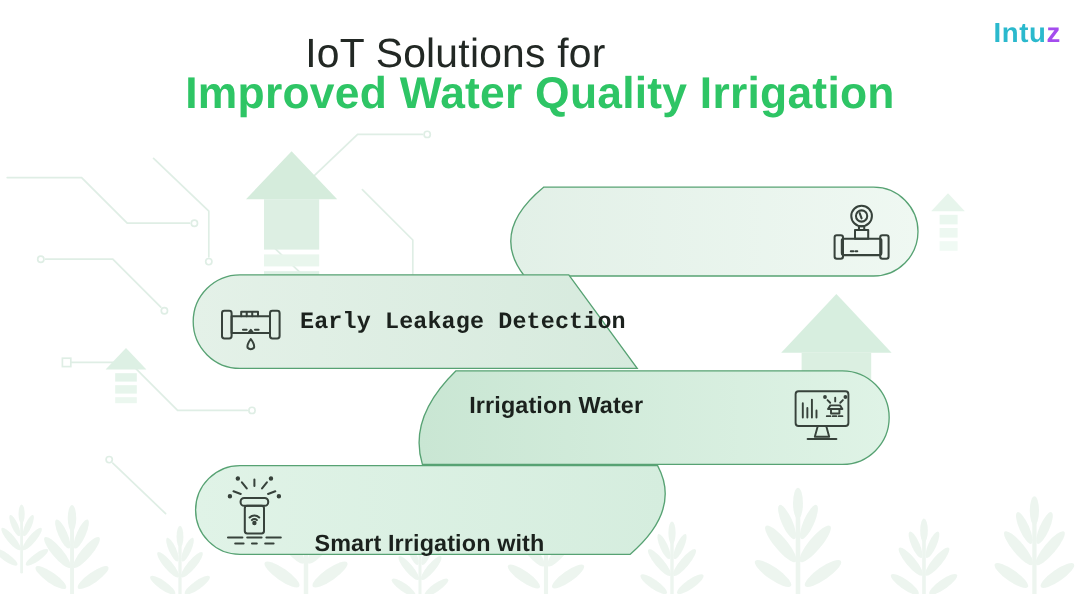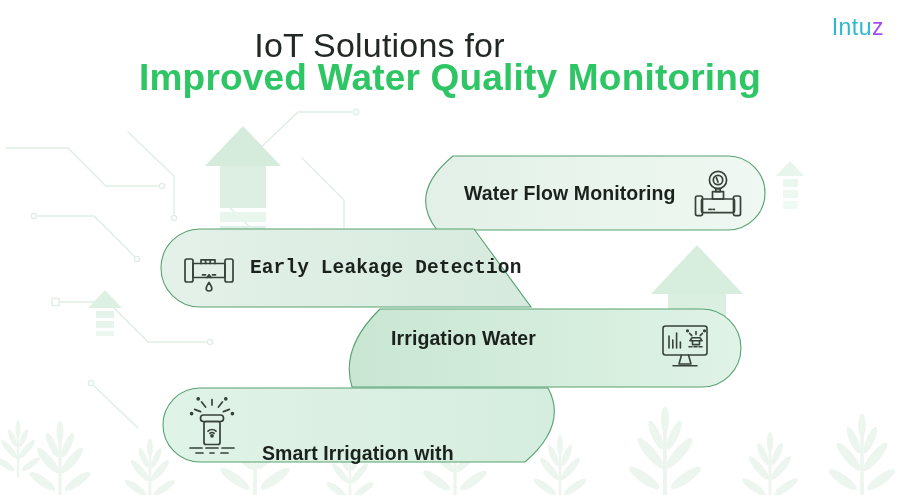--- a/index.html
+++ b/index.html
@@ -11,21 +11,21 @@
   .title-line1 {
     position:absolute; left:0; top:26px; width:759px; text-align:center;
     font-size:34px; font-weight:400; color:#222824; letter-spacing:.2px;
   }
   .title-line2 {
     position:absolute; left:0; top:57px; width:900px; text-align:center;
     font-size:37px; font-weight:700; color:#2EC565; letter-spacing:.2px;
   }
   .logo {
     position:absolute; top:14px; right:16px;
-    font-size:23px; font-weight:400; letter-spacing:.5px;
+    font-size:23px; font-weight:700; letter-spacing:.5px;
   }
   .logo .main  { color:#2BB9CD; }
   .logo .accent{ color:#A44CEE; }
   .cap-label {
     position:absolute; font-size:19.5px; font-weight:600; color:#1B211D;
     letter-spacing:.1px; white-space:nowrap;
   }
   .cap-label span { display:block; }
   .two-line { line-height:27px; }
   .icon { position:absolute; }
@@ -129,26 +129,25 @@
 
     <g stroke="#57A273" stroke-width="1.1">
       <path d="M453,156 L728,156 A37,37 0 0 1 728,230 L437,230 Q408,193 453,156 Z" fill="url(#g1)"></path>
       <path d="M200,229 L474,229 L531,307 L200,307 A39,39 0 0 1 200,229 Z" fill="url(#g2)"></path>
       <path d="M380,309 L702,309 A39,39 0 0 1 702,387 L352,387 Q340,348 380,309 Z" fill="url(#g3)"></path>
       <path d="M200,388 L548,388 Q568,425 525,462 L200,462 A37,37 0 0 1 200,388 Z" fill="url(#g4)"></path>
     </g>
   </svg>
 
   <div class="title-line1">IoT Solutions for</div>
-  <div class="title-line2">Improved Water Quality Monitoring</div>
+  <div class="title-line2">Improved Water Quality Irrigation</div>
   <div class="logo">
     <span class="main">Intu</span><span class="accent">z</span>
   </div>
 
-  <div class="cap-label" style="left:464px; top:182px;">Water Flow Monitoring</div>
   <div class="icon" style="left:690px; top:166px;">
     <svg width="56" height="56" viewBox="0 0 56 56" fill="none" stroke="#37423B" stroke-width="1.7" stroke-linecap="round" stroke-linejoin="round">
       <circle cx="28" cy="14" r="8.6"></circle>
       <circle cx="28" cy="14" r="4.7"></circle>
       <path d="M28,16 L26.4,11.6"></path>
       <rect x="25.8" y="22.6" width="4.4" height="3"></rect>
       <rect x="22.5" y="25.6" width="11" height="7.4"></rect>
       <rect x="11.5" y="33" width="33" height="13.6" rx="1.5"></rect>
       <rect x="5.5" y="30" width="7" height="19.6" rx="1.8"></rect>
       <rect x="43.5" y="30" width="7" height="19.6" rx="1.8"></rect>

